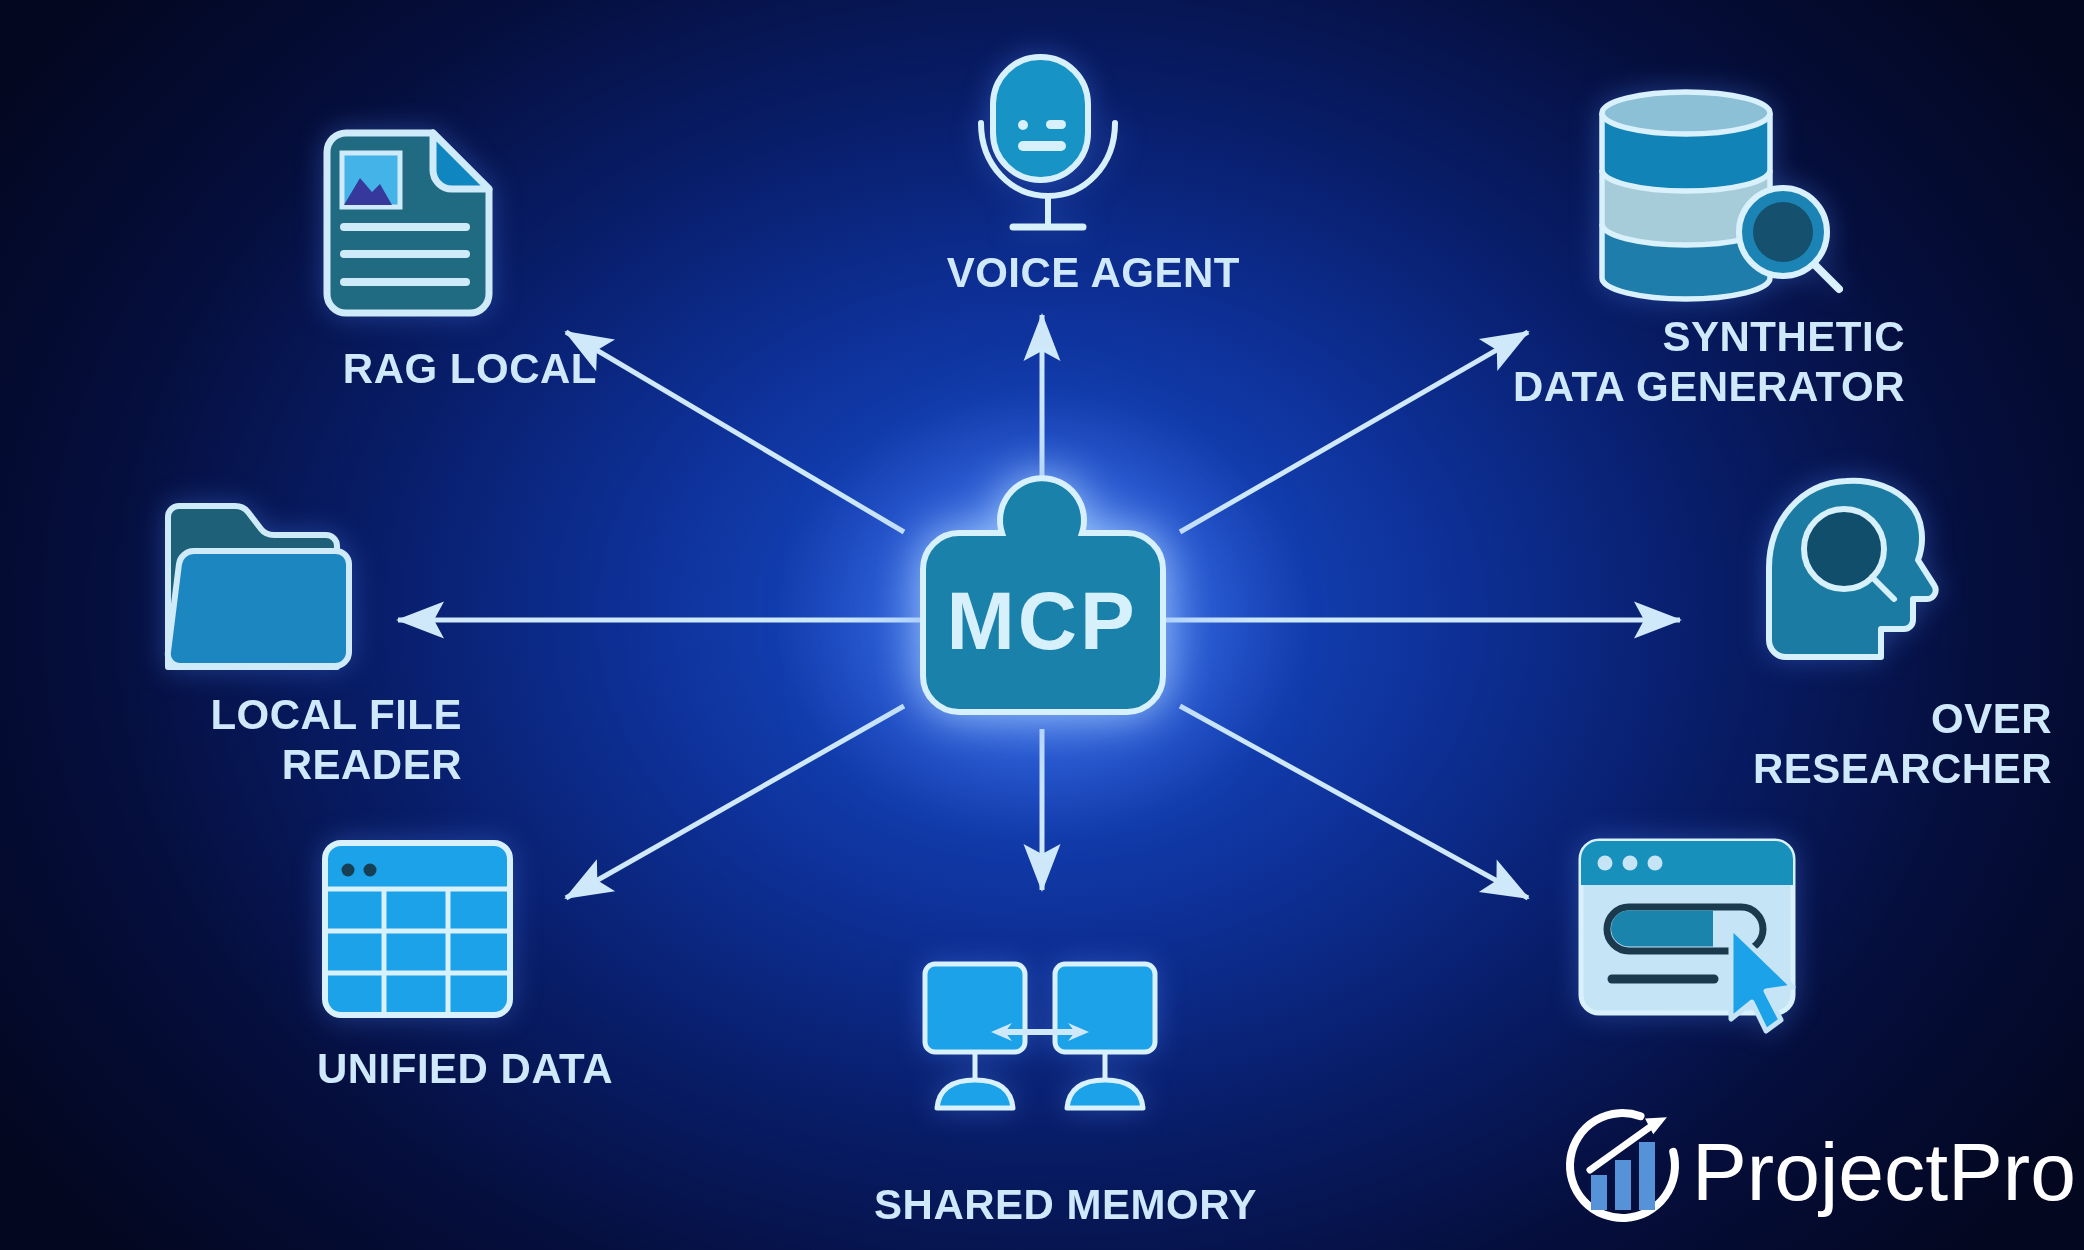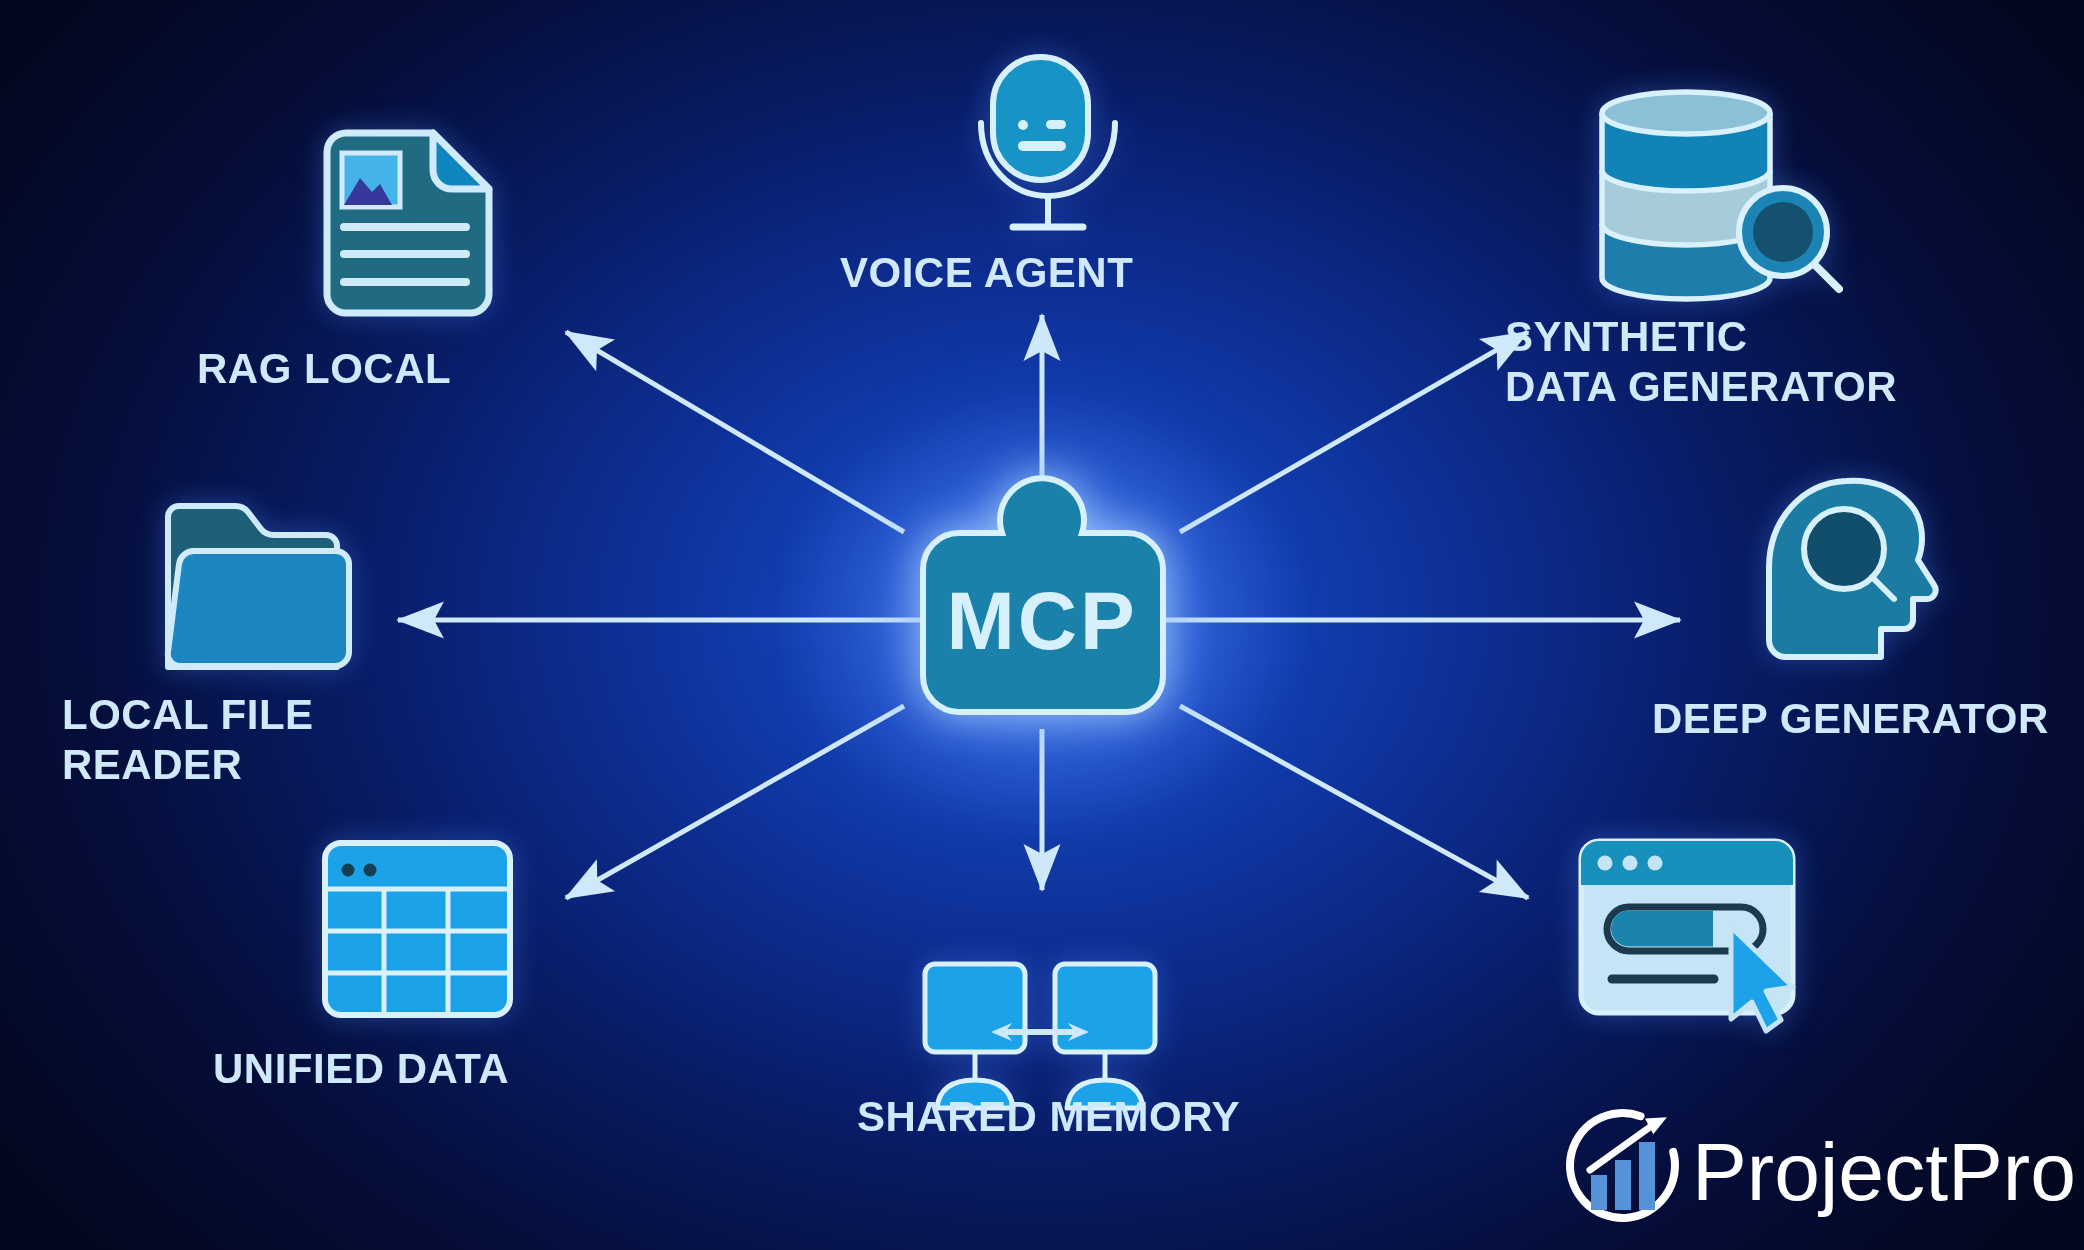--- a/index.html
+++ b/index.html
@@ -12,21 +12,21 @@
   .halo{
     position:absolute;left:672px;top:305px;width:740px;height:620px;border-radius:50%;
     background:radial-gradient(closest-side, rgba(125,175,255,.50), rgba(70,120,235,.26) 46%, rgba(0,0,0,0) 72%);
     pointer-events:none;
   }
   svg{position:absolute;display:block;overflow:visible;}
   .full{left:0;top:0;}
   .mcp-svg{filter:drop-shadow(0 0 22px rgba(170,210,255,.85)) drop-shadow(0 0 60px rgba(90,140,255,.5));}
   .icon{filter:drop-shadow(0 0 14px rgba(80,140,255,.35));}
   .lbl{
-    position:absolute;width:400px;text-align:left;
+    position:absolute;width:400px;text-align:right;
     color:#cfe9fa;font-weight:700;font-size:42px;line-height:50px;letter-spacing:.5px;
   }
   .mcp-text{font-weight:700;letter-spacing:3px;}
   .logo-text{font-weight:500;}
 </style>
 </head>
 <body>
 
 <div class="canvas">
 
@@ -153,26 +153,26 @@
   </div>
   <div class="lbl" style="left:62px;top:690px">
     <div>LOCAL FILE</div>
     <div>READER</div>
   </div>
   <div class="lbl" style="left:1505px;top:312px">
     <div>SYNTHETIC</div>
     <div>DATA GENERATOR</div>
   </div>
   <div class="lbl" style="left:1652px;top:694px">
-    <div>DEEP GENERATOR</div>
+    <div>OVER RESEARCHER</div>
   </div>
   <div class="lbl" style="left:213px;top:1044px">
     <div>UNIFIED DATA</div>
   </div>
-  <div class="lbl" style="left:857px;top:1092px">
+  <div class="lbl" style="left:857px;top:1180px">
     <div>SHARED MEMORY</div>
   </div>
 
   <svg style="left:1568px;top:1096px" width="520" height="150" viewBox="0 0 520 150">
     <g>
       <path d="M105.2,55.9 A52.5,52.5 0 1 1 72.5,20.2" fill="none" stroke="#ffffff" stroke-width="8" stroke-linecap="round"></path>
       <rect x="23" y="79" width="16" height="35" fill="#5592d8"></rect>
       <rect x="47" y="64" width="16" height="50" fill="#5592d8"></rect>
       <rect x="71" y="46" width="16" height="68" fill="#5592d8"></rect>
       <line x1="22" y1="74" x2="82" y2="31" stroke="#ffffff" stroke-width="7" stroke-linecap="round"></line>

